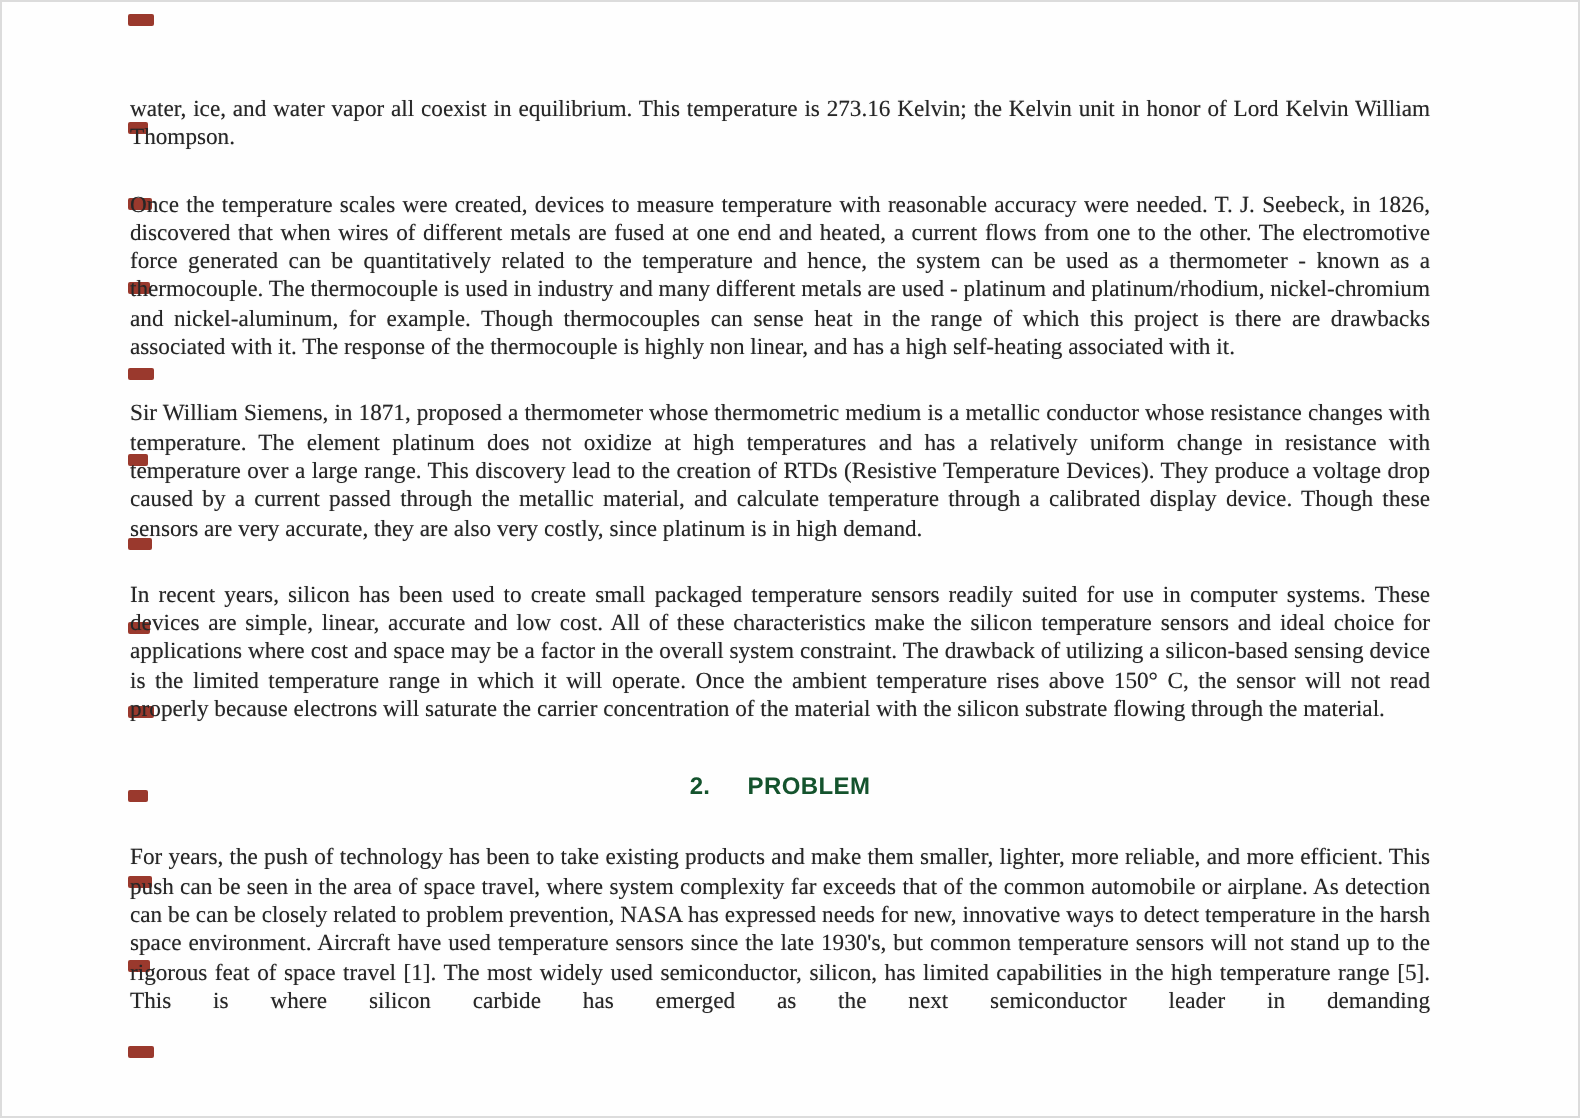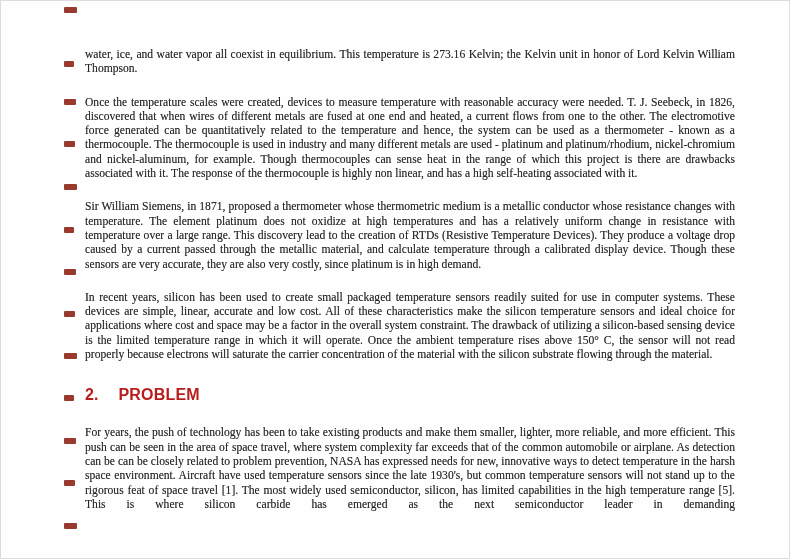--- a/index.html
+++ b/index.html
@@ -11,42 +11,43 @@
   .page {
     position: relative;
     width: 788px;
     height: 557px;
     border: 1px solid #dcdcdc;
     background: #fefefe;
     overflow: hidden;
   }
   .content {
     position: absolute;
-    left: 84px;
+    left: 64px;
     top: 47px;
     width: 650px;
     color: #262626;
   }
   .para {
     margin: 0 0 19px 0;
     font-size: 11.6px;
     line-height: 14.3px;
     text-align: justify;
     text-shadow: 0 0 0.4px rgba(40,40,40,0.45);
   }
   .para.continues {
     text-align-last: justify;
   }
   .heading {
     margin: 24px 0 22px 0;
     font-family: "Liberation Sans", sans-serif;
-    font-size: 16px;
+    font-size: 12px;
     font-weight: bold;
-    color: #b91c1c;
+    color: #14532d;
     letter-spacing: 0.2px;
+    text-align: center;
   }
   .heading .num {
     display: inline-block;
     margin-right: 15px;
   }
   .edge-mark {
     position: absolute;
     left: 63px;
     height: 6px;
     border-radius: 1px;

